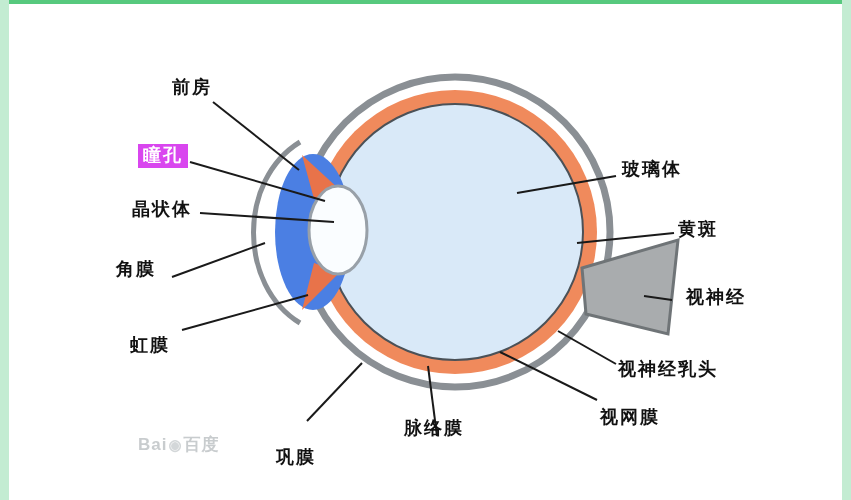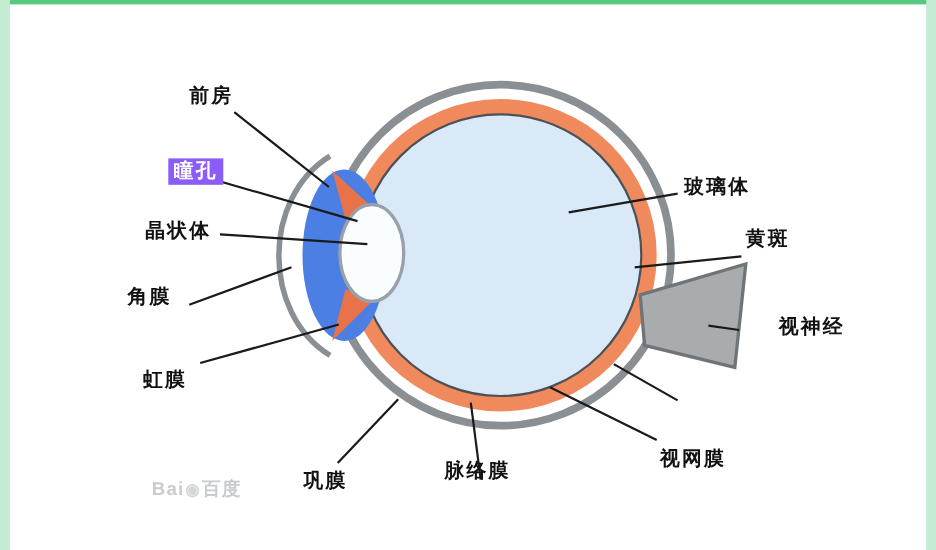--- a/index.html
+++ b/index.html
@@ -2,21 +2,21 @@
 <html><head>
 <meta charset="utf-8">
 <style>
   * { margin:0; padding:0; box-sizing:border-box; }
   html,body { width:851px; height:500px; background:#ffffff;
               font-family:"Liberation Sans", sans-serif; }
   .stage { position:relative; width:851px; height:500px; background:#fff; overflow:hidden; }
   .stage > svg { position:absolute; left:0; top:0; }
   .label { position:absolute; font-size:18px; font-weight:700; color:#111;
            letter-spacing:2px; white-space:nowrap; line-height:1.1; }
-  .label.box { background:#8b5cf6; color:#fff; padding:2px 5px; letter-spacing:2px;margin-left:15px; }
+  .label.box { background:#d946ef; color:#fff; padding:2px 5px; letter-spacing:2px; }
   .watermark { position:absolute; left:138px; top:433px; color:#c3c7c9; opacity:.9;
                font-size:17px; font-weight:700; display:flex; align-items:center; gap:1px;
                letter-spacing:1px; }
   .watermark .paw { font-size:15px; color:#cfd3d5; }
   .leader { stroke:#1a1a1a; stroke-width:2; }
   .sclera-ring { stroke:#8a8f94; stroke-width:7; }
   .retina-ring { stroke:#4b5157; stroke-width:2; }
   .cornea-line { stroke:#8a8f94; stroke-width:5; }
   .lens-line { stroke:#98a0a8; stroke-width:3; }
   .nerve-line { stroke:#6f7477; stroke-width:3; }
@@ -56,25 +56,26 @@
     <line class="leader" x1="672" y1="300" x2="644" y2="296"></line>
     <line class="leader" x1="616" y1="364" x2="558" y2="331"></line>
     <line class="leader" x1="597" y1="400" x2="500" y2="352"></line>
   </svg>
 
   <div class="label" style="left:172px; top:78px">前房</div>
   <div class="label box" style="left:138px; top:144px">瞳孔</div>
   <div class="label" style="left:132px; top:200px">晶状体</div>
   <div class="label" style="left:116px; top:260px">角膜</div>
   <div class="label" style="left:130px; top:336px">虹膜</div>
-  <div class="label" style="left:276px; top:428px">巩膜</div>
+  <div class="label" style="left:276px; top:448px">巩膜</div>
   <div class="label" style="left:404px; top:419px">脉络膜</div>
   <div class="label" style="left:622px; top:160px">玻璃体</div>
-  <div class="label" style="left:678px; top:208px">黄斑</div>
-  <div class="label" style="left:708px; top:288px">视神经</div>
+  <div class="label" style="left:678px; top:220px">黄斑</div>
+  <div class="label" style="left:686px; top:288px">视神经</div>
+  <div class="label" style="left:618px; top:360px">视神经乳头</div>
   <div class="label" style="left:600px; top:408px">视网膜</div>
 
   <div class="watermark">
     <span>Bai</span>
     <span class="paw">◉</span>
     <span>百度</span>
   </div>
 
 </div>
 

